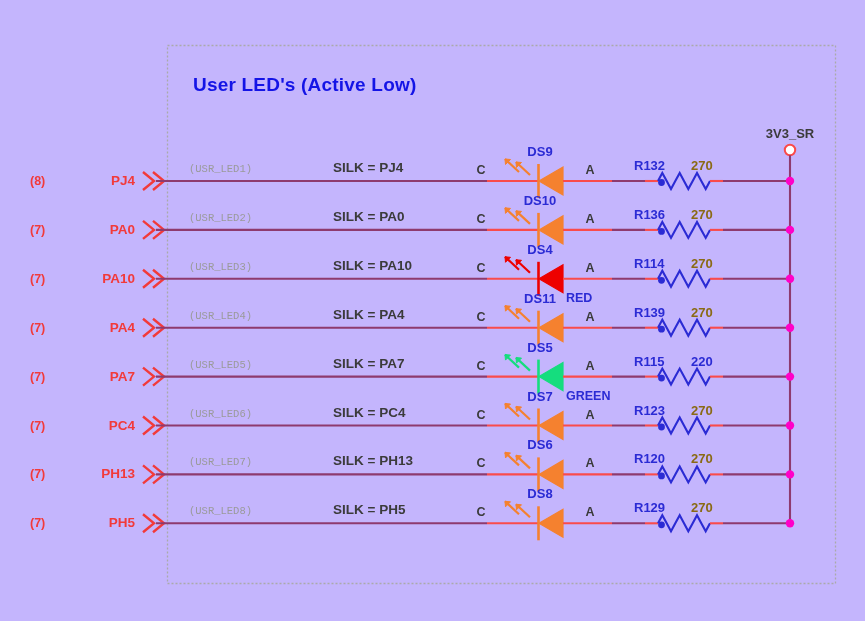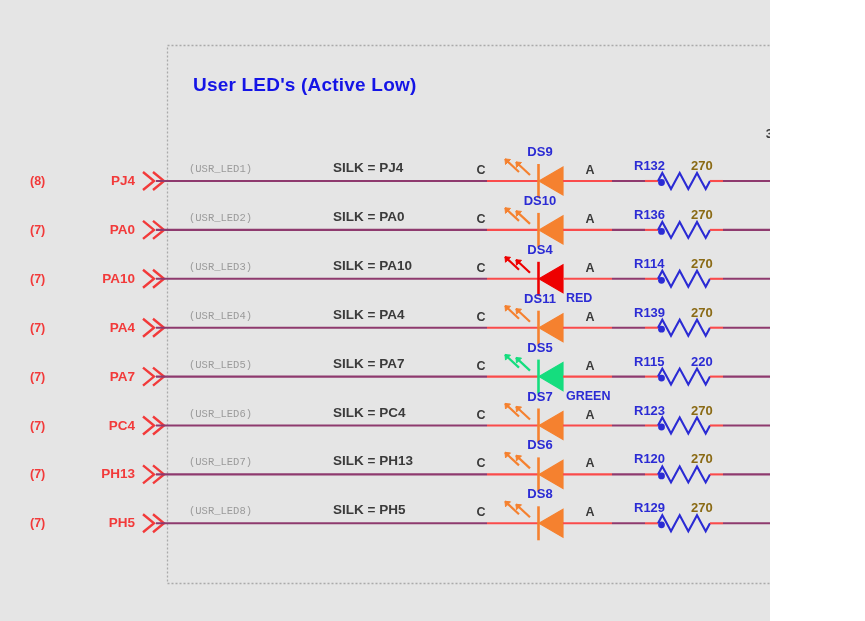--- a/index.html
+++ b/index.html
@@ -3,23 +3,23 @@
 <meta charset="utf-8">
 <style>
   * { box-sizing: border-box; }
   html, body {
     margin: 0; padding: 0;
     background: #ffffff;
     font-family: "Liberation Sans", sans-serif;
   }
   #sheet {
     position: relative;
-    width: 770px;
+    width: 865px;
     height: 621px;
-    background: #e5e5e5;
+    background: #c4b5fd;
     overflow: hidden;
   }
   #schematic-svg {
     position: absolute;
     left: 0; top: 0;
     width: 865px;
     height: 621px;
   }
   text { font-family: "Liberation Sans", sans-serif; }
   .t-title {

